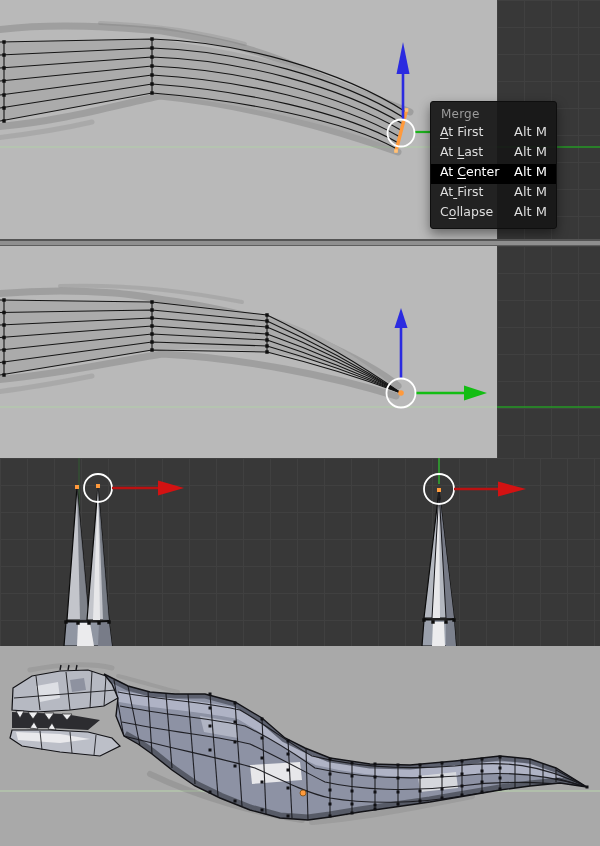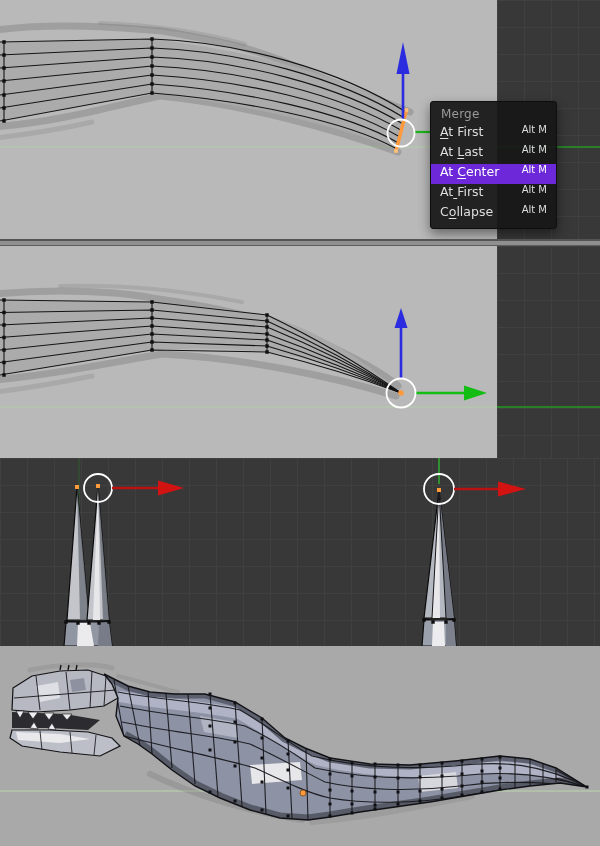--- a/index.html
+++ b/index.html
@@ -16,23 +16,23 @@
   svg.layer{position:absolute;left:0;top:0;display:block;}
   .divider{position:absolute;left:0;width:600px;background:#8f8f8f;
            border-top:2px solid #545454;border-bottom:1px solid #5e5e5e;box-sizing:border-box;}
   
   .menu{position:absolute;left:430px;top:101px;width:127px;box-sizing:border-box;
         background:rgba(23,23,23,0.93);border:1px solid #0e0e0e;border-radius:3px;
         padding:2px 0 4px;box-shadow:0 5px 12px rgba(0,0,0,.45);}
   .menu-title{color:#9b9b9b;font-size:12px;padding:3px 10px 3px;letter-spacing:.2px;}
   .menu-item{display:flex;justify-content:space-between;height:20px;
              padding:0 9px;color:#dedede;font-size:12.5px;cursor:default;white-space:pre;}
-  .menu-item.highlighted{background:#6d28d9;color:#ffffff;}
+  .menu-item.highlighted{background:#000000;color:#ffffff;}
   .menu-item .ul{text-decoration:underline;text-underline-offset:2px;}
-  .menu-item .shortcut{color:inherit;font-size:10px;}
+  .menu-item .shortcut{color:inherit;font-size:13px;}
 </style>
 </head>
 <body>
 
 <div class="stage">
 
   <div class="panel" id="p1" style="top:0;height:239px;">
     <div class="region light-bg" style="left:0;width:497px;"></div>
     <div class="region dark-bg" style="left:497px;width:103px;"></div>
     <svg class="layer" width="600" height="239" viewBox="0 0 600 239">

